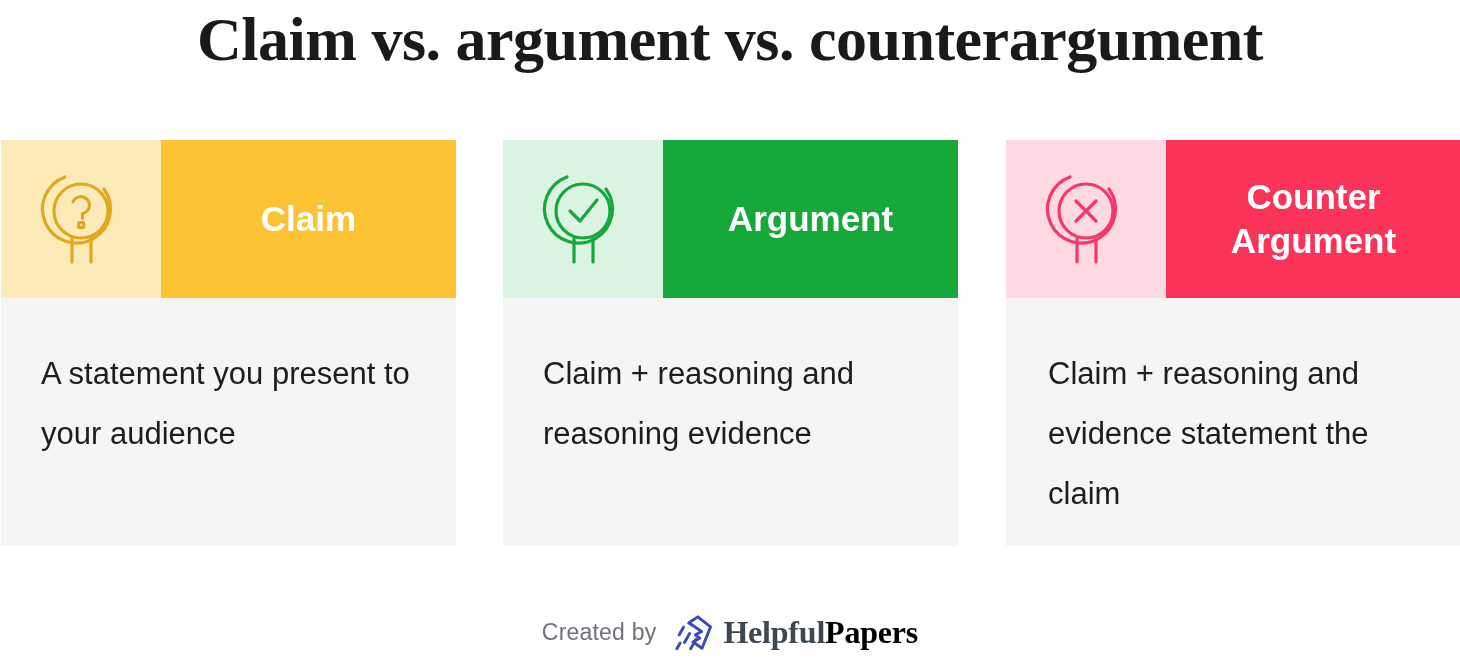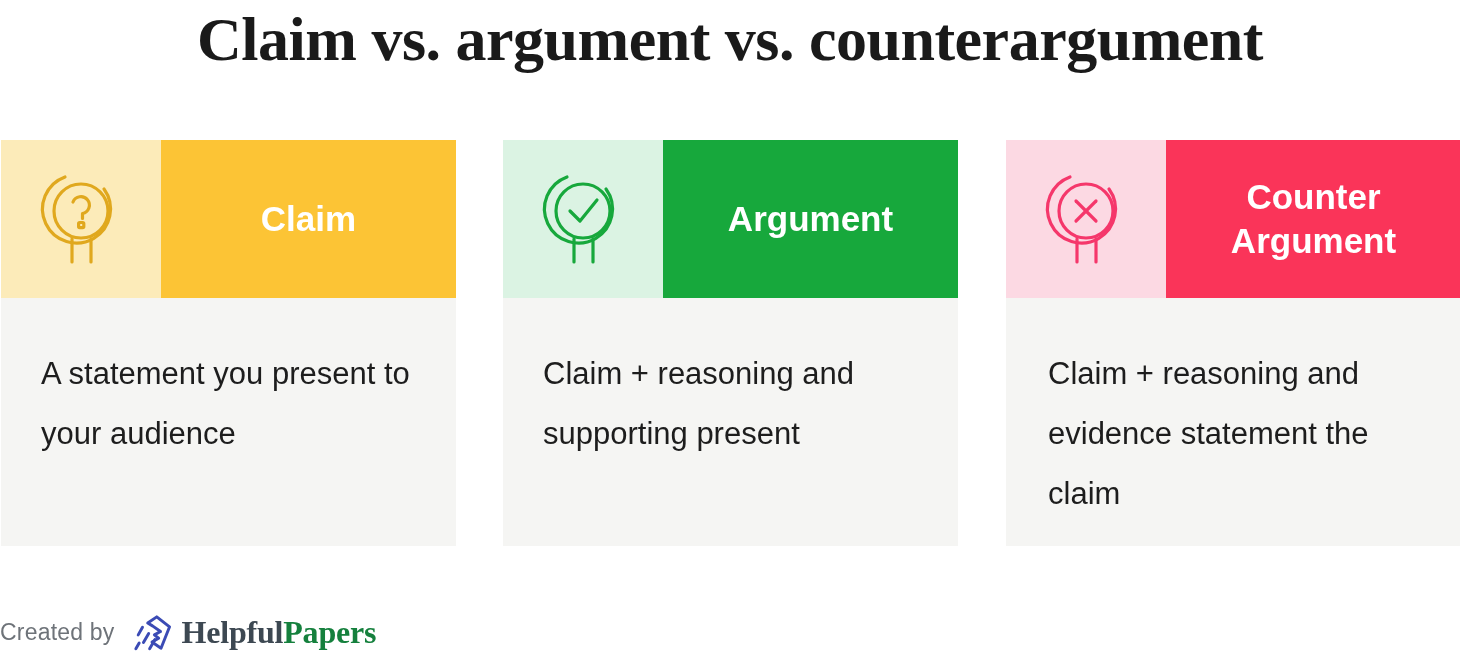--- a/index.html
+++ b/index.html
@@ -98,20 +98,21 @@
 
   
   .footer {
     position: absolute;
     left: 0;
     top: 605px;
     width: 1460px;
     height: 55px;
     display: flex;
     align-items: center;
+    justify-content: center;
   }
   .created-by {
     font-size: 23px;
     color: #6e7379;
     letter-spacing: 0.2px;
     margin-right: 16px;
   }
   .logo-mark {
     width: 42px;
     height: 38px;
@@ -170,21 +171,21 @@
             <path d="M37 72 L37 95"></path>
             <path d="M56 72 L56 95"></path>
           </g>
         </svg>
       </div>
       <div class="label-panel" style="background: rgb(23, 168, 60);">
         <span class="label-text">Argument</span>
       </div>
     </div>
     <div class="card-body" style="background: rgb(245, 245, 243);">
-      <div class="card-body-text">Claim + reasoning and supporting present</div>
+      <div class="card-body-text">Claim + reasoning and reasoning evidence</div>
     </div>
   </div>
 
   <div class="card c3">
     <div class="card-head">
       <div class="icon-panel" style="background: rgb(252, 217, 227);">
         <svg class="icon-svg" width="92" height="104" viewBox="0 0 92 104">
           <g fill="none" stroke="#f5376b" stroke-width="3.2" stroke-linecap="round" stroke-linejoin="round">
             <path d="M30 10 A34 34 0 1 0 69 22"></path>
             <circle cx="46" cy="44" r="27"></circle>
@@ -211,14 +212,14 @@
   <span class="created-by">Created by</span>
   <svg class="logo-mark" viewBox="0 0 44 40">
     <g fill="none" stroke="#3b4bb5" stroke-width="3.1" stroke-linecap="round" stroke-linejoin="round">
       <path d="M17.5 9.5 L27 3 L40.5 13.5 L31.5 36 L22 29.5 L29 25.5 L24.5 22 L31 18.5 L22.5 12.5 Z"></path>
       <path d="M12 14 L7.5 22"></path>
       <path d="M18.5 20.5 L13 30"></path>
       <path d="M25 27 L19.5 36.5"></path>
       <path d="M8.5 30.5 L5 36.5"></path>
     </g>
   </svg>
-  <span class="brand"><span class="part-a" style="color: rgb(61, 72, 82);">Helpful</span><span class="part-b" style="color: #15803d;">Papers</span></span>
+  <span class="brand"><span class="part-a" style="color: rgb(61, 72, 82);">Helpful</span><span class="part-b" style="color: #000000;">Papers</span></span>
 </div>
 
 </body></html>

